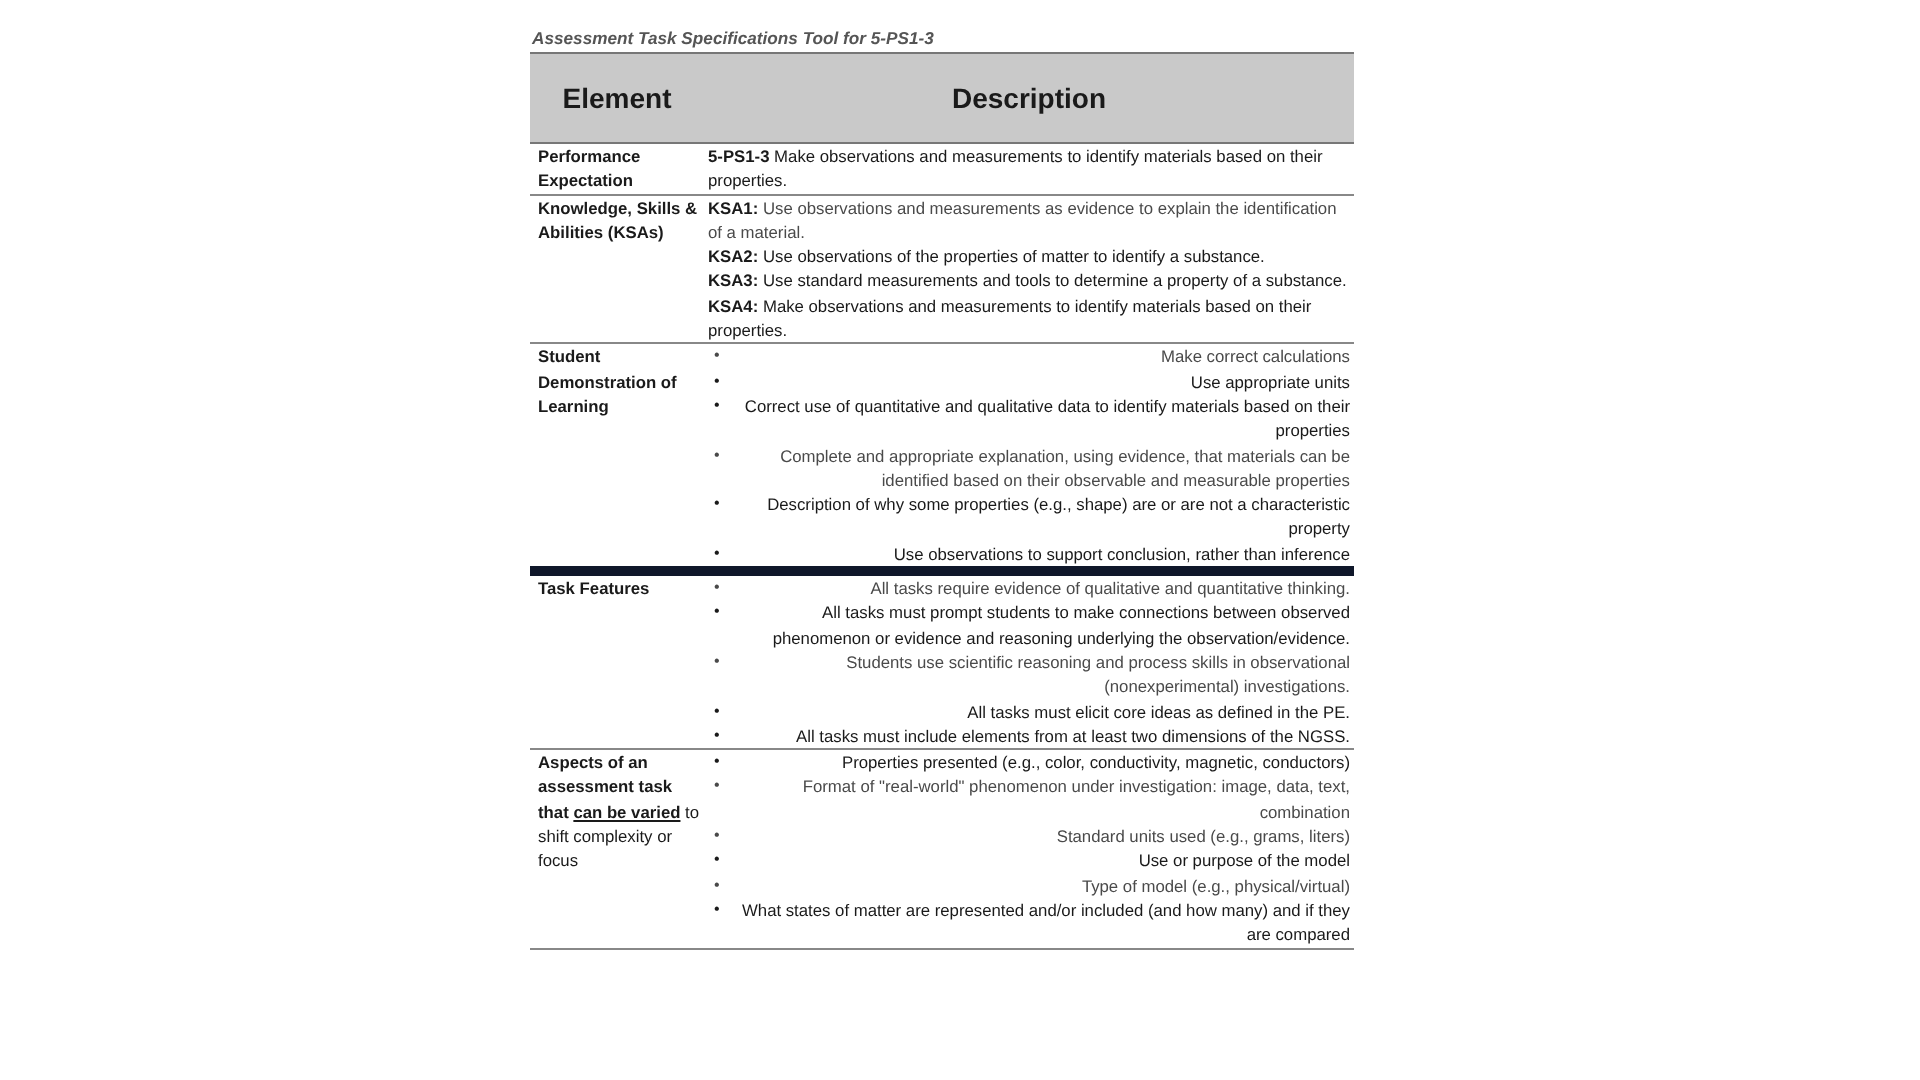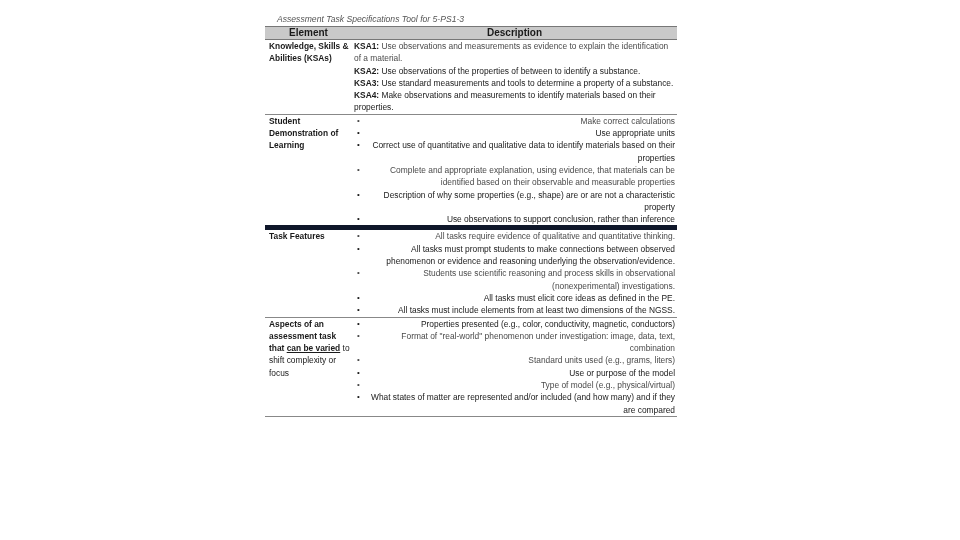--- a/index.html
+++ b/index.html
@@ -2,29 +2,29 @@
 <html><head>
   <meta charset="utf-8">
   <style>
     html, body { margin: 0; padding: 0; }
     body {
       width: 960px; height: 540px; background: #ffffff; position: relative; overflow: hidden;
       font-family: "Liberation Sans", sans-serif; color: #1a1a1a;
     }
     .page { position: absolute; left: 265px; top: 12px; width: 412px; }
     .doc-title {
-      font-style: italic; font-weight: normal; font-size: 8.6px; color: #555;
-      height: 14px; line-height: 14px; margin-left: 12px;
+      font-style: italic; font-weight: bold; font-size: 8.6px; color: #555;
+      height: 14px; line-height: 14px; margin-left: 1px;
     }
     table { border-collapse: collapse; width: 412px; table-layout: fixed; }
     col.c1 { width: 87px; }
     col.c2 { width: 325px; }
     th {
-      background: #c9c9c9; font-size: 10px; font-weight: bold; height: 12px; line-height: 12px;
-      padding: 0; text-align: center; border-top: 1px solid #777; border-bottom: 1px solid #777;
+      background: #c9c9c9; font-size: 14px; font-weight: bold; height: 12px; line-height: 12px;
+      padding: 16px; text-align: center; border-top: 1px solid #777; border-bottom: 1px solid #777;
     }
     td {
       vertical-align: top; font-size: 8.4px; line-height: 12.3px; padding: 0 2px 0 4px;
       border-bottom: 1px solid #888;
     }
     tr.thick td { border-bottom: 5px solid #0f172a; }
     td.elem { font-weight: bold; padding-left: 4px; }
     td.elem .plain { font-weight: normal; }
     td.elem u { }
     td.desc { padding-left: 2px; }
@@ -47,24 +47,30 @@
         <col class="c2">
       </colgroup>
     <thead>
       <tr>
         <th>Element</th>
         <th>Description</th>
       </tr>
     </thead>
     <tbody>
       <tr>
+        <td class="elem">Performance Expectation</td>
+        <td class="desc">
+          <span class="lead">5-PS1-3</span><span> Make observations and measurements to identify materials based on their properties.</span>
+        </td>
+      </tr>
+      <tr>
         <td class="elem">Knowledge, Skills &amp; Abilities (KSAs)</td>
         <td class="desc">
           <div><span class="lead">KSA1:</span><span class="faint"> Use observations and measurements as evidence to explain the identification of a material.</span></div>
-          <div><span class="lead">KSA2:</span><span> Use observations of the properties of between to identify a substance.</span></div>
+          <div><span class="lead">KSA2:</span><span> Use observations of the properties of matter to identify a substance.</span></div>
           <div><span class="lead">KSA3:</span><span> Use standard measurements and tools to determine a property of a substance.</span></div>
           <div><span class="lead">KSA4:</span><span> Make observations and measurements to identify materials based on their properties.</span></div>
         </td>
       </tr>
       <tr class="thick">
         <td class="elem">Student Demonstration of Learning</td>
         <td class="desc">
           <ul>
             <li class="faint">Make correct calculations</li>
             <li>Use appropriate units</li>

